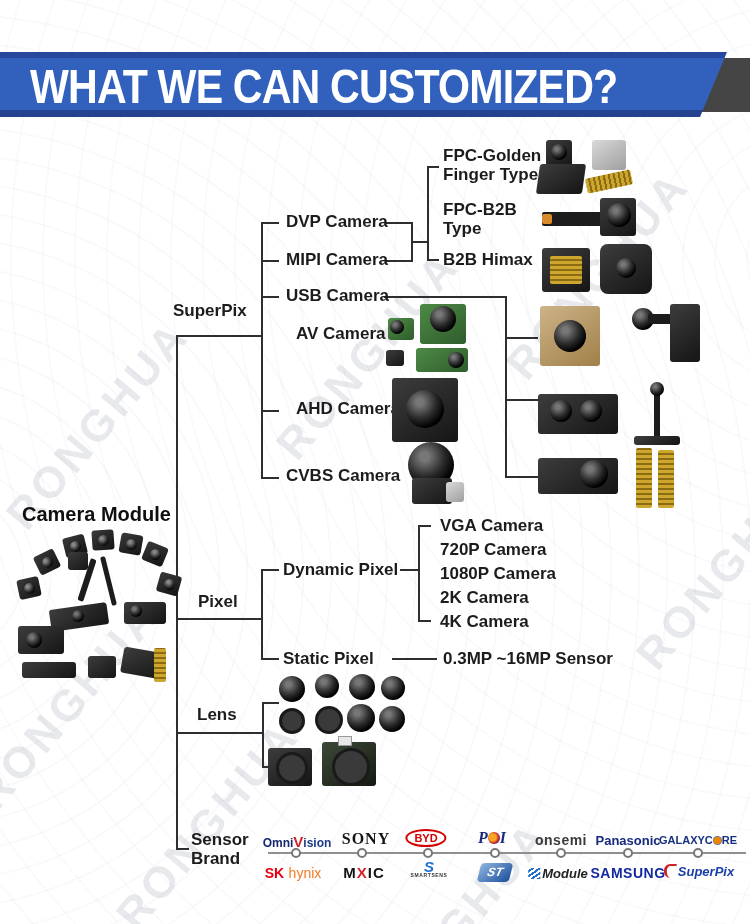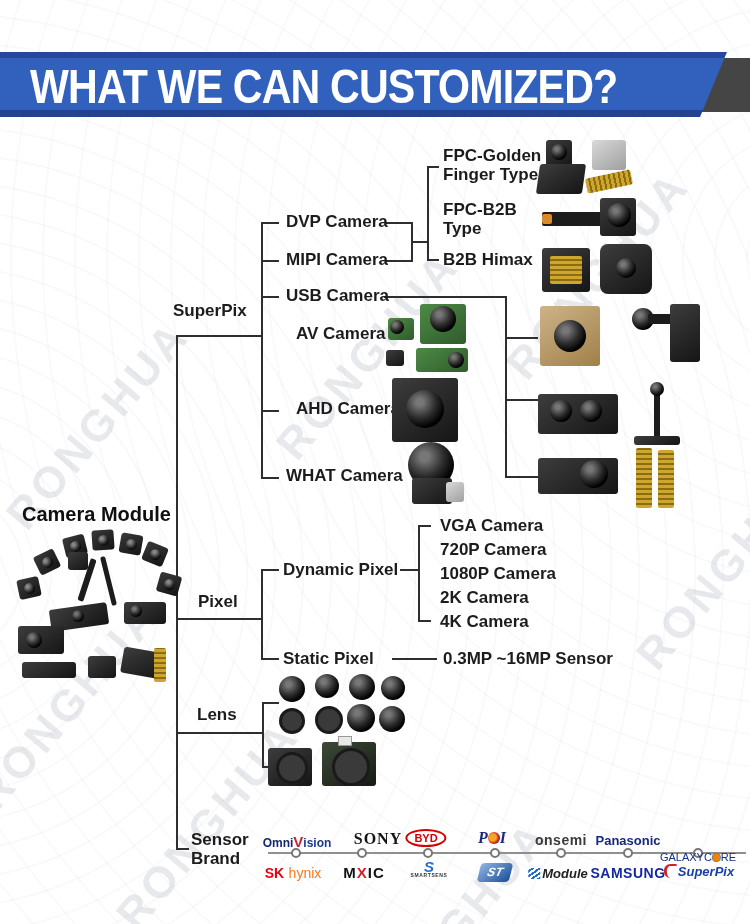--- a/index.html
+++ b/index.html
@@ -37,29 +37,29 @@
   .mini{position:absolute;width:22px;height:20px;background:linear-gradient(145deg,#3a3a3a,#141414);border-radius:3px;}
   .mini::after{content:'';position:absolute;left:50%;top:50%;width:11px;height:11px;margin:-5.5px 0 0 -5.5px;
       border-radius:50%;background:radial-gradient(circle at 35% 30%,#888 0 12%,#222 55%,#000 80%);}
   
   .bline{position:absolute;left:268px;top:852px;width:478px;height:2px;background:#8f8f8f;}
   .bnode{position:absolute;top:848px;width:6px;height:6px;border:2px solid #777;border-radius:50%;background:#fff;}
   .brand{position:absolute;transform:translateX(-50%);white-space:nowrap;text-align:center;}
   .b-omni{font-size:12px;font-weight:bold;color:#15286e;}
   .b-omni .v{color:#d22128;font-size:15px;}
   .b-omni .tail{color:#1b3a8c;}
-  .b-sony{font-family:"Liberation Serif",serif;font-weight:bold;font-size:16px;color:#141414;letter-spacing:1px;margin-left:12px;}
+  .b-sony{font-family:"Liberation Serif",serif;font-weight:bold;font-size:16px;color:#141414;letter-spacing:1px;}
   .b-byd{border:2px solid #d40000;border-radius:50%;color:#d40000;font-weight:bold;font-size:11px;
          padding:1px 7px;display:inline-block;}
   .b-poi{font-family:"Liberation Serif",serif;font-style:italic;font-weight:bold;font-size:16px;color:#1b2a7a;text-align:center;}
   .poi-o{display:inline-block;width:12px;height:12px;border-radius:50%;vertical-align:-1px;
          background:radial-gradient(circle at 40% 45%,#f5a623 0 35%,#d22128 60%,#1b2a7a 78%);}
   .b-onsemi{font-size:14px;font-weight:bold;color:#3a3a3a;letter-spacing:0.5px;text-align:center;}
   .b-pana{font-size:13px;font-weight:bold;color:#16297d;}
-  .b-gcore{font-size:11px;font-weight:normal;color:#15307f;letter-spacing:0;margin-top:17px;}
+  .b-gcore{font-size:11px;font-weight:bold;color:#15307f;letter-spacing:0;}
   .gcore-o{display:inline-block;width:9px;height:9px;border-radius:50%;vertical-align:-1px;
            background:radial-gradient(circle at 50% 50%,#f08300 0 55%,#1f6fd0 70%);}
   .b-sk .sk{color:#e60012;font-weight:bold;font-size:14px;}
   .b-sk .hy{color:#f47a20;font-weight:normal;font-size:14px;}
   .b-mxic{font-size:15px;font-weight:bold;color:#121212;letter-spacing:1px;}
   .b-mxic .x{color:#d22128;}
   .b-smart{line-height:9px;}
   .b-smart .mark{display:block;font-size:15px;font-weight:bold;font-style:italic;color:#1f6fd0;}
   .b-smart .txt{display:block;font-size:5px;font-weight:bold;color:#333;letter-spacing:0.6px;}
   .b-st{display:inline-block;width:32px;height:19px;transform:translateX(-50%) skewX(-14deg);
@@ -132,21 +132,21 @@
 
   <div class="ln" style="left:176px;top:848px;width:13px;height:2px"></div>
 
   <div class="root-title" style="position:absolute;left:22px;top:503px">Camera Module</div>
   <div class="lbl" style="left:173px;top:301px">SuperPix</div>
   <div class="lbl" style="left:286px;top:212px">DVP Camera</div>
   <div class="lbl" style="left:286px;top:250px">MIPI Camera</div>
   <div class="lbl" style="left:286px;top:286px">USB Camera</div>
   <div class="lbl" style="left:296px;top:324px">AV Camera</div>
   <div class="lbl" style="left:296px;top:399px">AHD Camera</div>
-  <div class="lbl" style="left:286px;top:466px">WHAT Camera</div>
+  <div class="lbl" style="left:286px;top:466px">CVBS Camera</div>
   <div class="lbl wrap" style="left:443px;top:146px;width:128px">FPC-Golden Finger Type</div>
   <div class="lbl wrap" style="left:443px;top:200px;width:95px">FPC-B2B Type</div>
   <div class="lbl" style="left:443px;top:250px">B2B Himax</div>
   <div class="lbl" style="left:198px;top:592px">Pixel</div>
   <div class="lbl" style="left:283px;top:560px">Dynamic Pixel</div>
   <div class="lbl" style="left:440px;top:516px">VGA Camera</div>
   <div class="lbl" style="left:440px;top:540px">720P Camera</div>
   <div class="lbl" style="left:440px;top:564px">1080P Camera</div>
   <div class="lbl" style="left:440px;top:588px">2K Camera</div>
   <div class="lbl" style="left:440px;top:612px">4K Camera</div>

